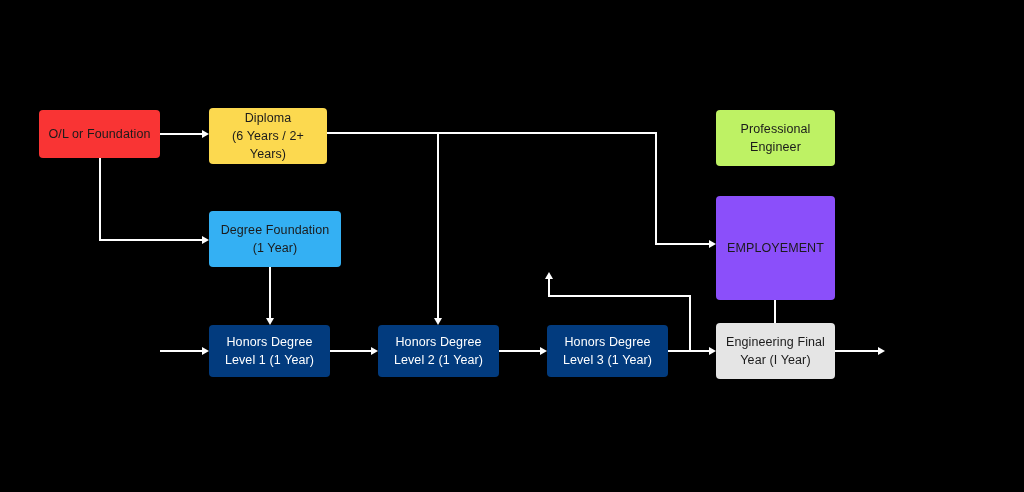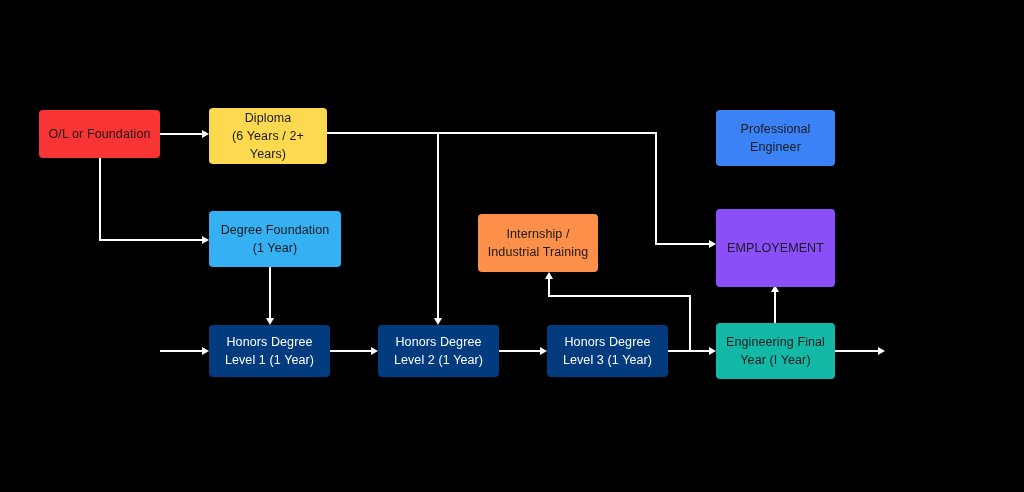--- a/index.html
+++ b/index.html
@@ -101,29 +101,27 @@
 
   <div class="edge-v" style="left:774px; top:292px; height:31px;"></div>
   <div class="arrow arrow-u" style="left:771px; top:285px;"></div>
 
   <div class="edge-h" style="left:835px; top:350px; width:44px;"></div>
   <div class="arrow arrow-r" style="left:878px; top:346.5px;"></div>
 
   <div class="node" style="left: 39px; top: 110px; width: 121px; height: 48px; background: rgb(249, 52, 52); color: rgb(27, 27, 27);">O/L  or Foundation</div>
   <div class="node" style="left: 209px; top: 108px; width: 118px; height: 56px; background: rgb(252, 217, 79); color: rgb(27, 27, 27);">Diploma
 (6 Years / 2+ Years)</div>
-  <div class="node" style="left: 716px; top: 110px; width: 119px; height: 56px; background: #3b82f6; color: rgb(27, 27, 27);">Professional
+  <div class="node" style="left: 716px; top: 110px; width: 119px; height: 56px; background: #bef264; color: rgb(27, 27, 27);">Professional
 Engineer</div>
   <div class="node" style="left: 209px; top: 211px; width: 132px; height: 56px; background: rgb(52, 176, 243); color: rgb(27, 27, 27);">Degree Foundation
 (1 Year)</div>
-  <div class="node" style="left: 478px; top: 214px; width: 120px; height: 58px; background: rgb(252, 143, 74); color: rgb(27, 27, 27);">Internship /
-Industrial Training</div>
-  <div class="node" style="left: 716px; top: 209px; width: 119px; height: 78px; background: rgb(139, 79, 250); color: rgb(27, 27, 27);">EMPLOYEMENT</div>
+  <div class="node" style="left: 716px; top: 196px; width: 119px; height: 104px; background: rgb(139, 79, 250); color: rgb(27, 27, 27);">EMPLOYEMENT</div>
   <div class="node" style="left: 209px; top: 325px; width: 121px; height: 52px; background: rgb(2, 59, 126); color: rgb(255, 255, 255);">Honors Degree
 Level 1 (1 Year)</div>
   <div class="node" style="left: 378px; top: 325px; width: 121px; height: 52px; background: rgb(2, 59, 126); color: rgb(255, 255, 255);">Honors Degree
 Level 2 (1 Year)</div>
   <div class="node" style="left: 547px; top: 325px; width: 121px; height: 52px; background: rgb(2, 59, 126); color: rgb(255, 255, 255);">Honors Degree
 Level 3 (1 Year)</div>
-  <div class="node" style="left: 716px; top: 323px; width: 119px; height: 56px; background: #14b8a6; color: rgb(27, 27, 27);">Engineering Final
+  <div class="node" style="left: 716px; top: 323px; width: 119px; height: 56px; background: #e5e5e5; color: rgb(27, 27, 27);">Engineering Final
 Year (I Year)</div>
 
 </div>
 
 </body></html>

